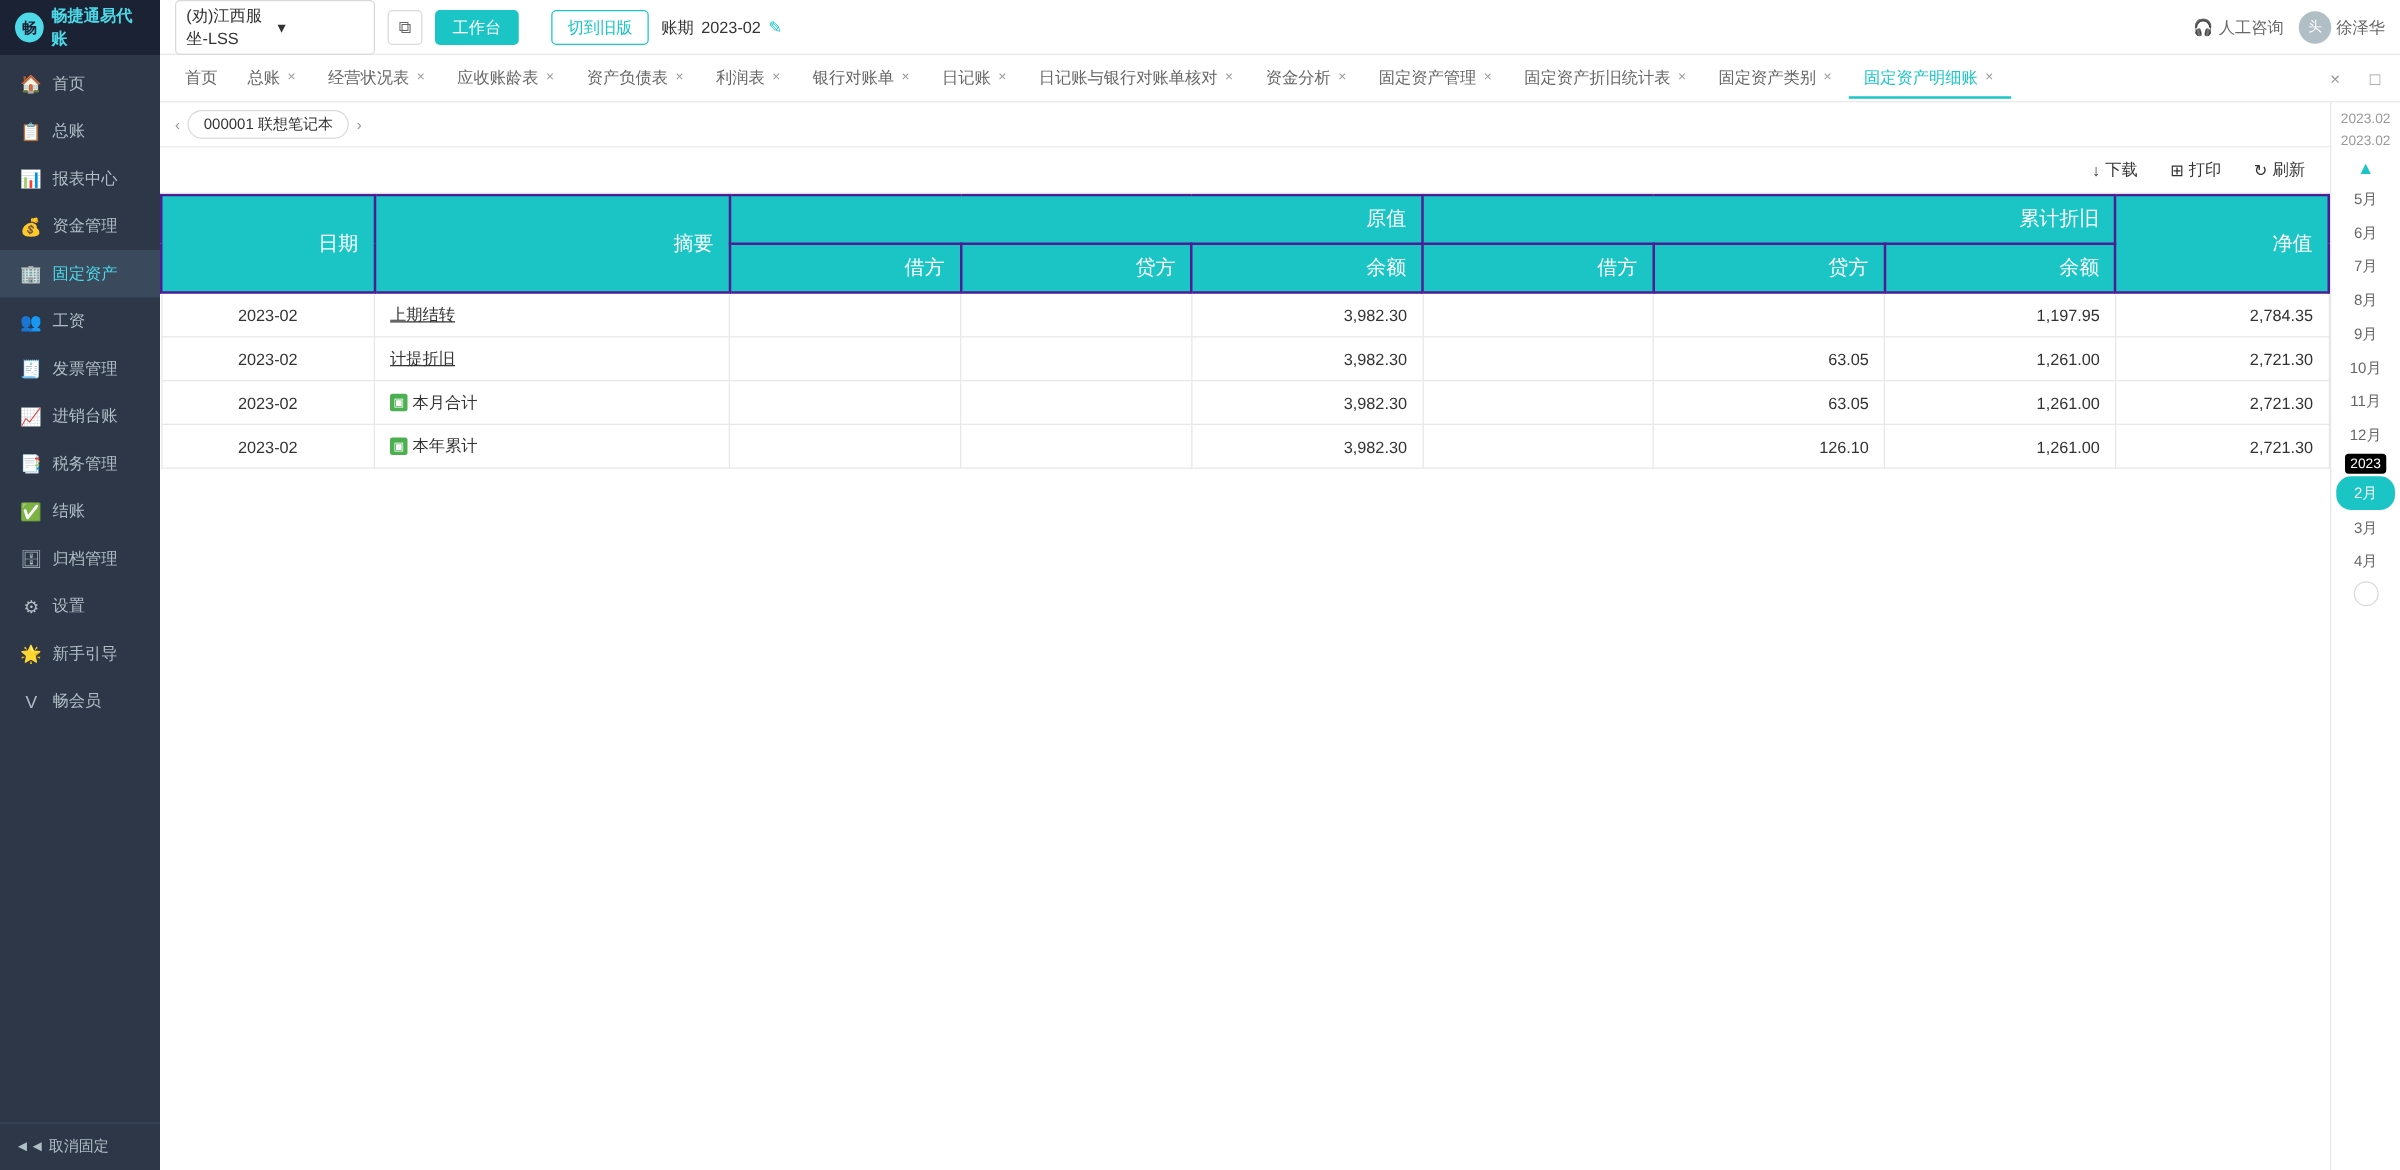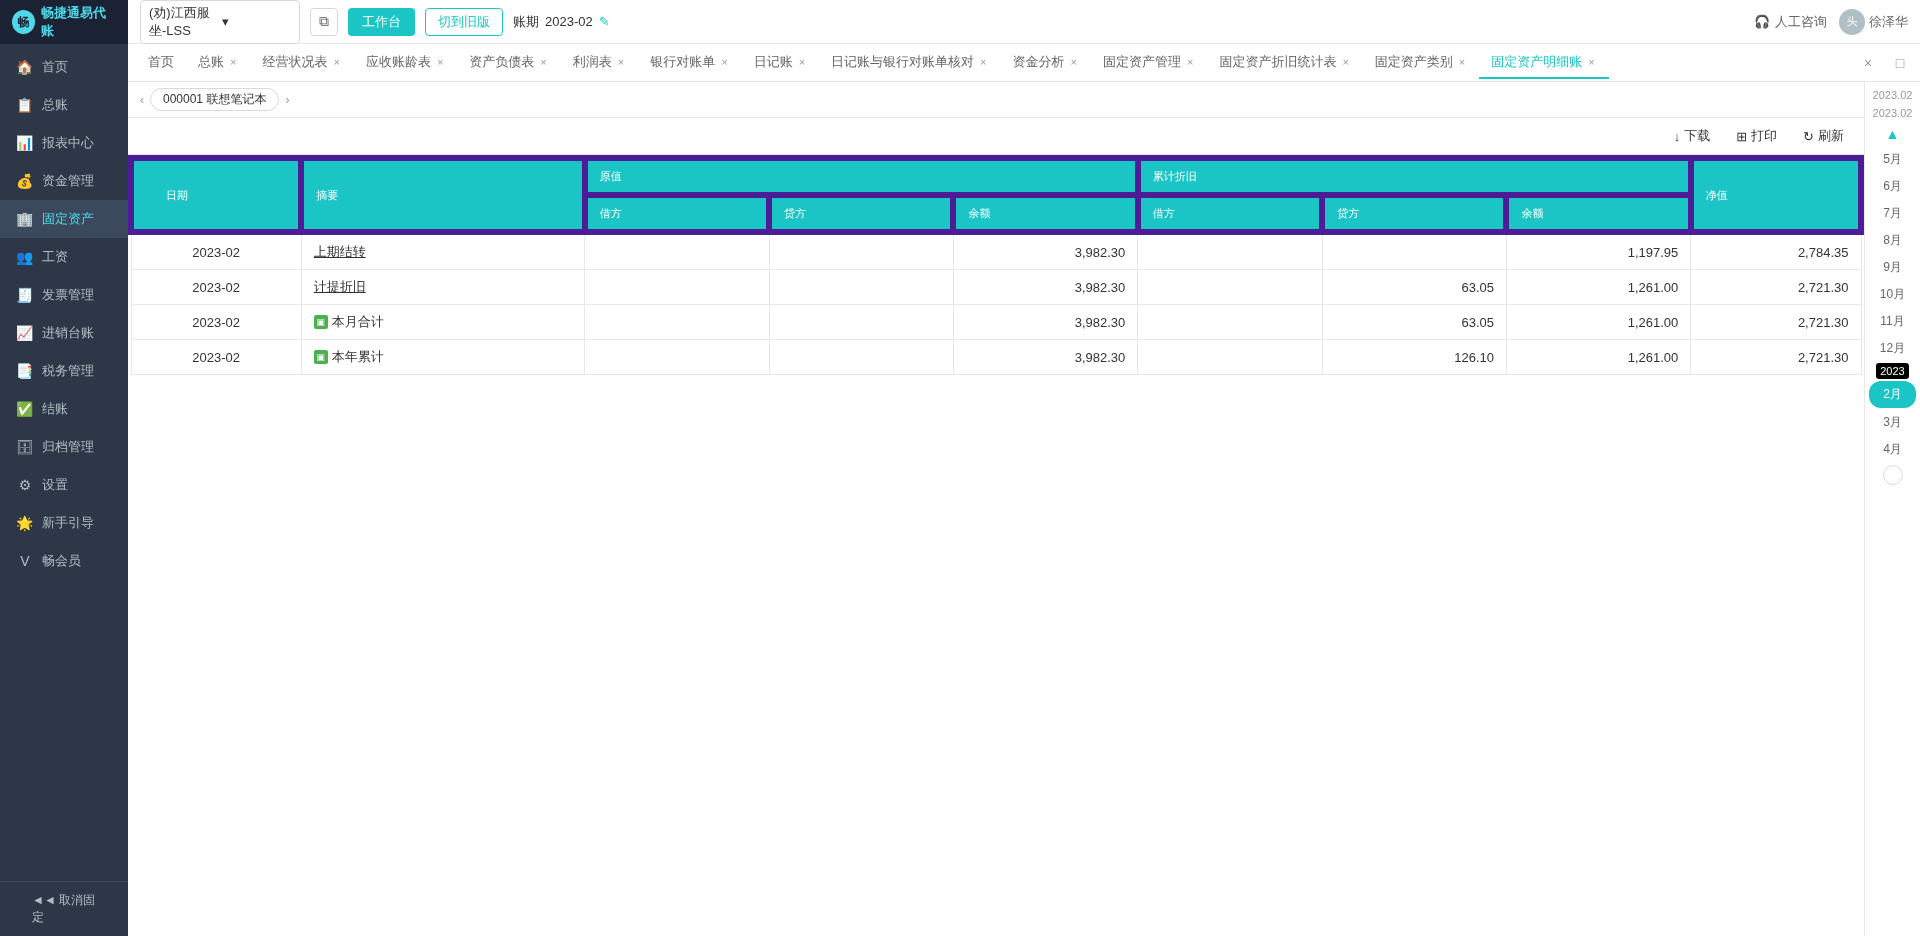--- a/index.html
+++ b/index.html
@@ -47,21 +47,21 @@
       gap: 8px;
       padding: 10px 16px;
       color: #b0bec5;
       cursor: pointer;
       font-size: 13px;
       transition: background 0.2s;
     }
     .sidebar-item.active { background: #3a4a5c; color: #4dd9e8; }
     .sidebar-item-icon { width: 18px; text-align: center; font-size: 14px; }
     .sidebar-footer {
-      padding: 10px 32px;
+      padding: 10px 12px;
       color: #b0bec5;
       font-size: 12px;
       border-top: 1px solid #3a4a5c;
       cursor: pointer;
       display: flex;
       align-items: center;
       gap: 6px;
     }
 
     
@@ -118,20 +118,21 @@
       font-size: 13px;
     }
     .topbar-btn-outline {
       border: 1px solid #1bc5c5;
       color: #1bc5c5;
       background: #fff;
       border-radius: 4px;
       padding: 4px 12px;
       cursor: pointer;
       font-size: 13px;
+      margin-left: 16px;
     }
     .topbar-period {
       display: flex;
       align-items: center;
       gap: 6px;
       color: #333;
       font-size: 13px;
       text-align: center;
     }
     .topbar-spacer { flex: 1; }
@@ -283,24 +284,24 @@
     }
     table {
       width: 100%;
       border-collapse: collapse;
       min-width: 1200px;
     }
     thead tr th {
       background: #1bc5c5;
       color: #fff;
       font-weight: 500;
-      font-size: 11px;
+      font-size: 16px;
       padding: 8px 12px;
-      text-align: left;
-      border: 6px solid #4c1d95;
+      text-align: right;
+      border: 2px solid #4c1d95;
     }
     .th-date { width: 120px; padding-left: 32px; }
     .th-note { width: 200px; }
     .th-net { width: 120px; }
     .th-debit, .th-credit, .th-balance { width: 130px; }
 
     tbody tr td {
       border: 1px solid #e8e8e8;
       padding: 8px 12px;
       font-size: 13px;

